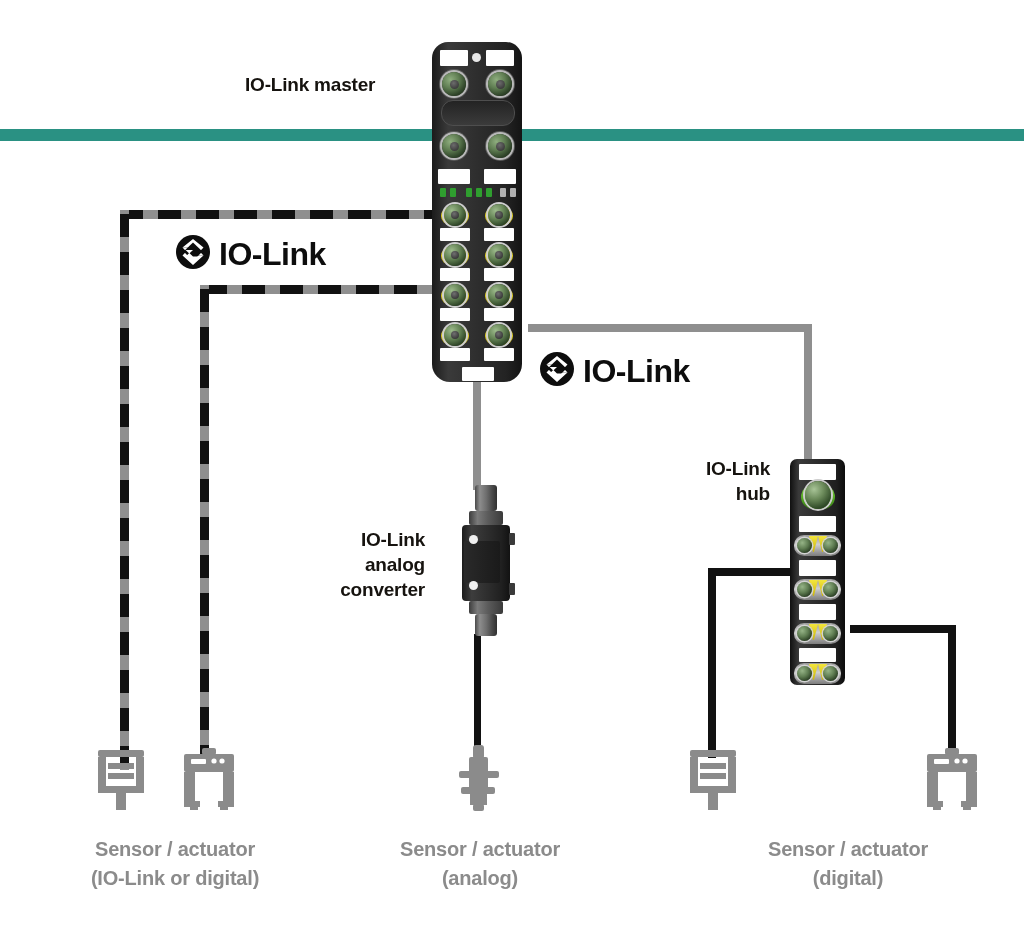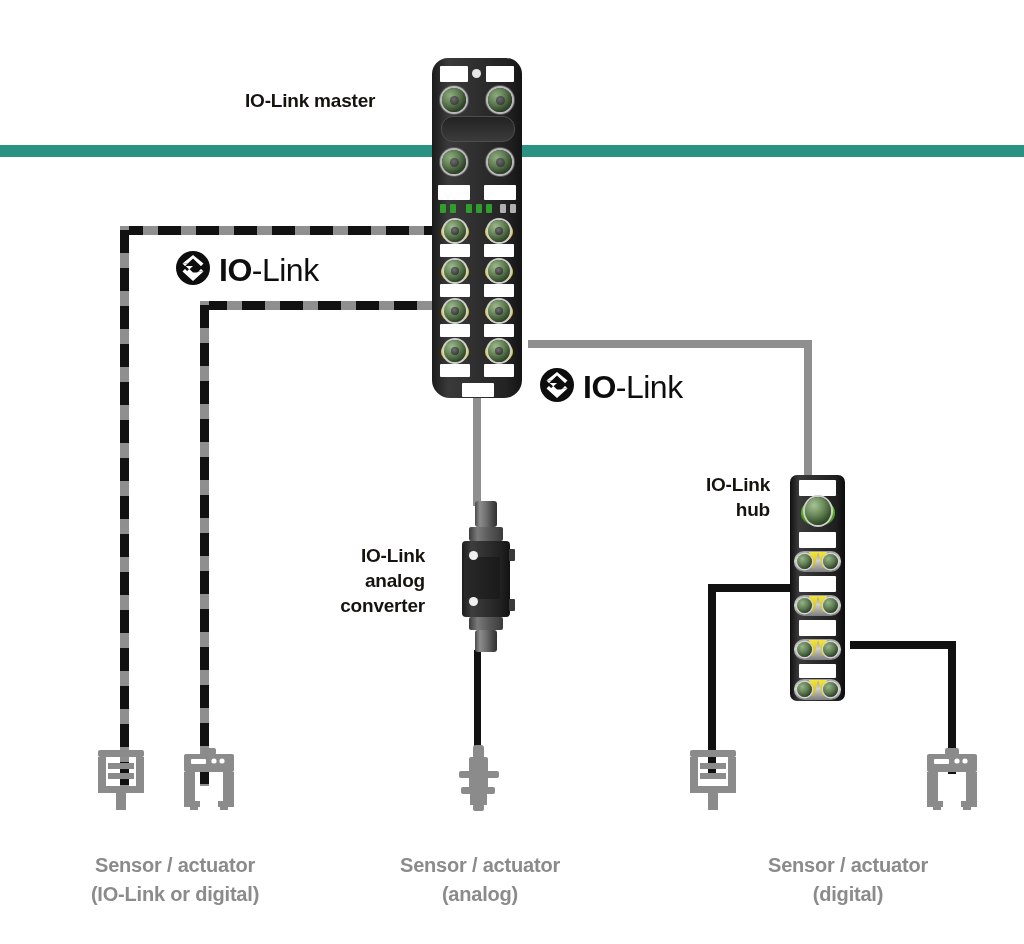--- a/index.html
+++ b/index.html
@@ -12,21 +12,21 @@
   }
   #stage {
     position: relative;
     width: 1024px;
     height: 944px;
     background: #ffffff;
     overflow: hidden;
   }
 
   
-  .abs { position: absolute; margin-top: 16px; }
+  .abs { position: absolute; }
 
   
   .network-bar {
     left: 0;
     top: 129px;
     width: 1024px;
     height: 12px;
     background: #2a9183;
   }
 
@@ -59,21 +59,21 @@
     display: block;
   }
   .iolink-logo .logo-text {
     font-size: 32px;
     letter-spacing: -0.5px;
     color: #0d0d0d;
     line-height: 1;
     white-space: nowrap;
   }
   .iolink-logo .logo-text b { font-weight: bold; }
-  .iolink-logo .logo-text span { font-weight: normal; }
+  .iolink-logo .logo-text span { font-weight: bold; }
 
   
   .cable-gray-h, .cable-gray-v { background: #8f8f8f; }
   .cable-black-h, .cable-black-v { background: #111111; }
 
   
   .dash-h {
     background-image: repeating-linear-gradient(
       to right,
       #111111 0px, #111111 23px,

